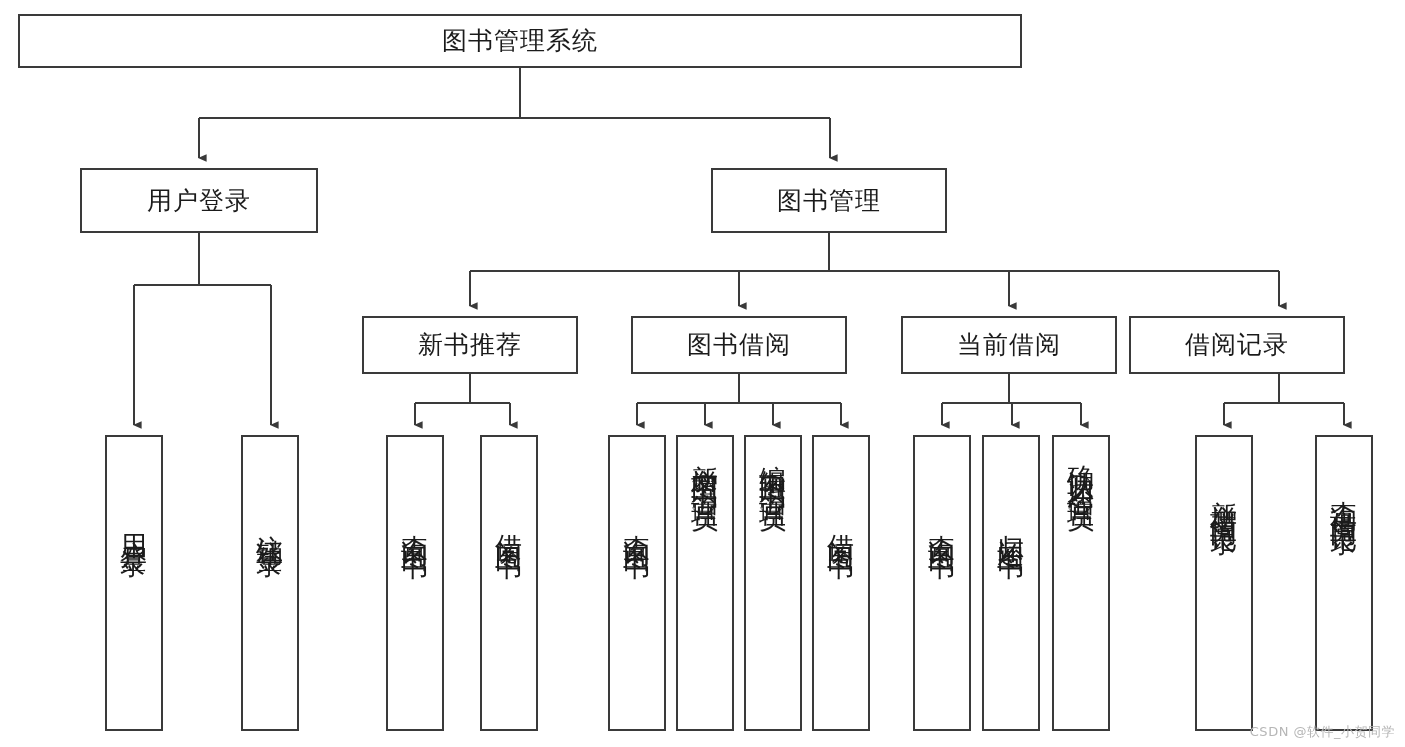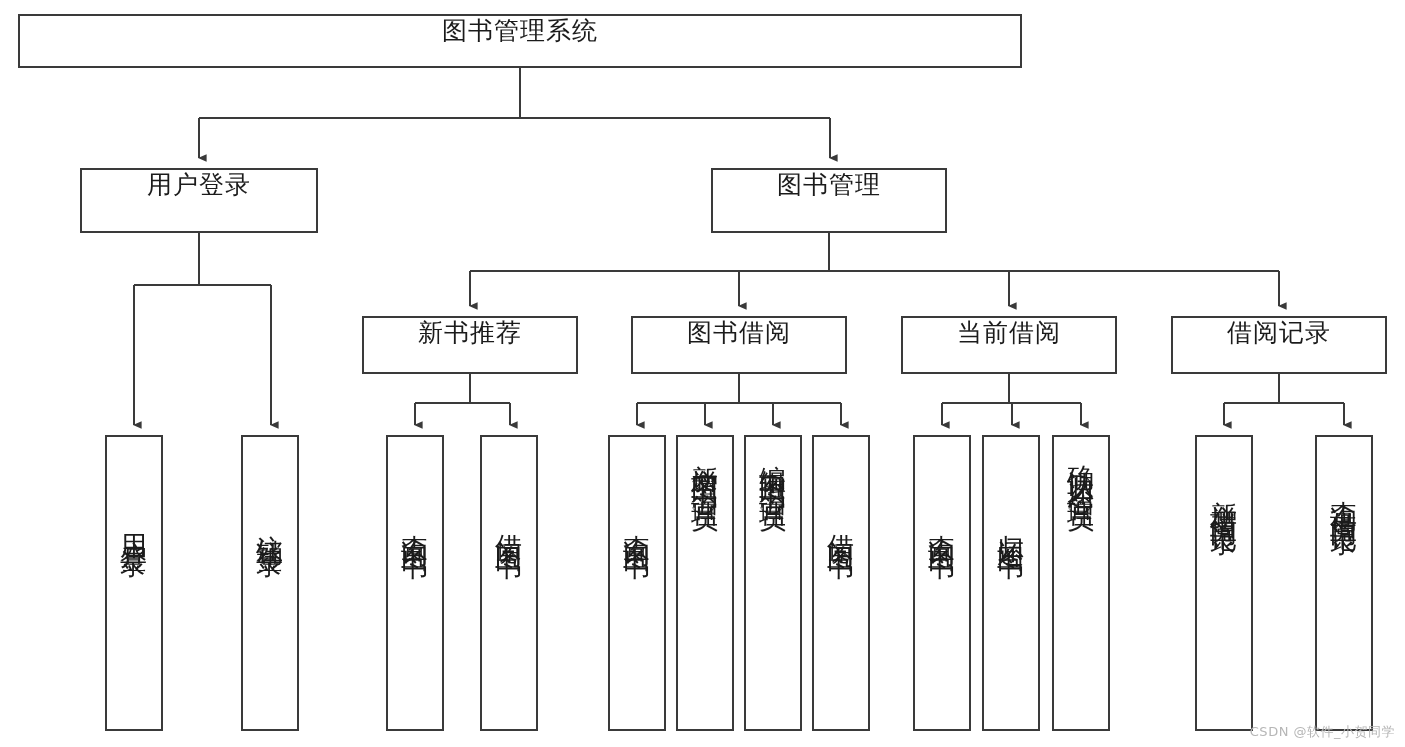--- a/index.html
+++ b/index.html
@@ -24,21 +24,21 @@
     width: 1405px;
     height: 747px;
     pointer-events: none;
   }
   .node {
     position: absolute;
     box-sizing: border-box;
     background: #ffffff;
     border: 2.5px solid #3a3a3a;
     display: flex;
-    align-items: flex-start;
+    align-items: center;
     justify-content: center;
     color: #1b1b1b;
     z-index: 2;
   }
   .node .lbl {
     display: block;
     text-align: center;
     line-height: 1.18;
     white-space: nowrap;
   }
@@ -144,21 +144,21 @@
 
   <div class="node horiz" style="left:711px; top:168px; width:236px; height:65px;">
     <span class="lbl">图书管理</span>
   </div>
   <div class="node horiz" style="left:901px; top:316px; width:216px; height:58px;">
     <span class="lbl">当前借阅</span>
   </div>
   <div class="node horiz" style="left:631px; top:316px; width:216px; height:58px;">
     <span class="lbl">图书借阅</span>
   </div>
-  <div class="node horiz" style="left:1171px; top:316px; width:216px; height:58px;">
+  <div class="node horiz" style="left:1129px; top:316px; width:216px; height:58px;">
     <span class="lbl">借阅记录</span>
   </div>
 
   <div class="node vert" style="left:105px; top:435px; width:58px; height:296px; padding-top:76px;">
     <span class="lbl">用户登录</span>
   </div>
   <div class="node vert" style="left:241px; top:435px; width:58px; height:296px; padding-top:76px;">
     <span class="lbl">注销登录</span>
   </div>
 

